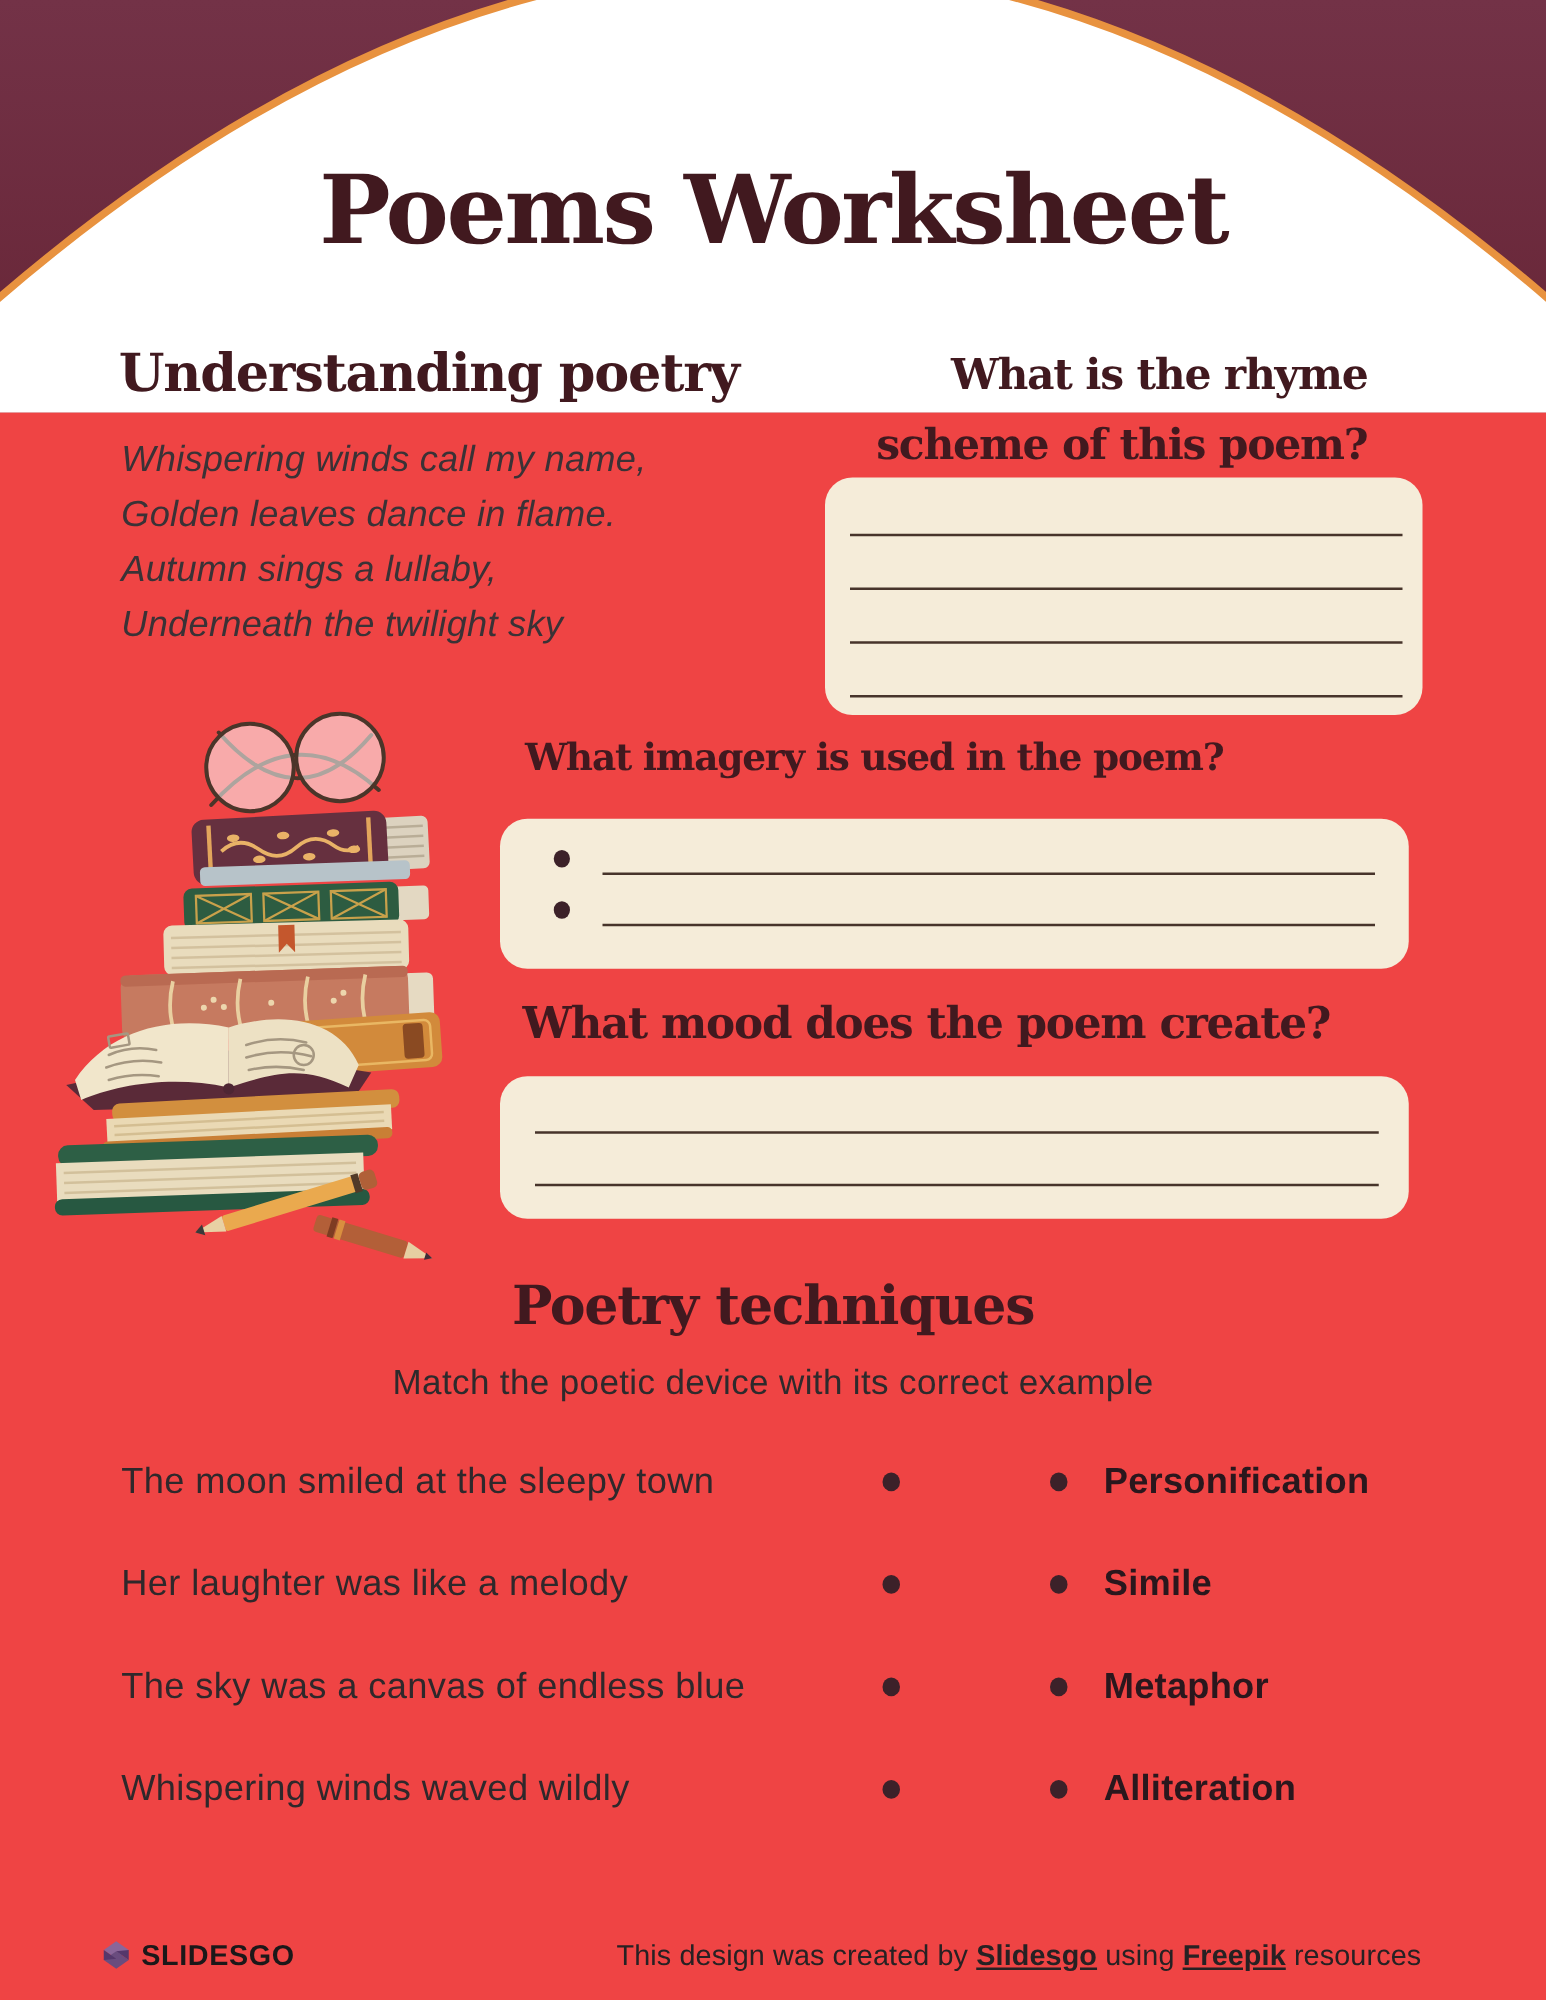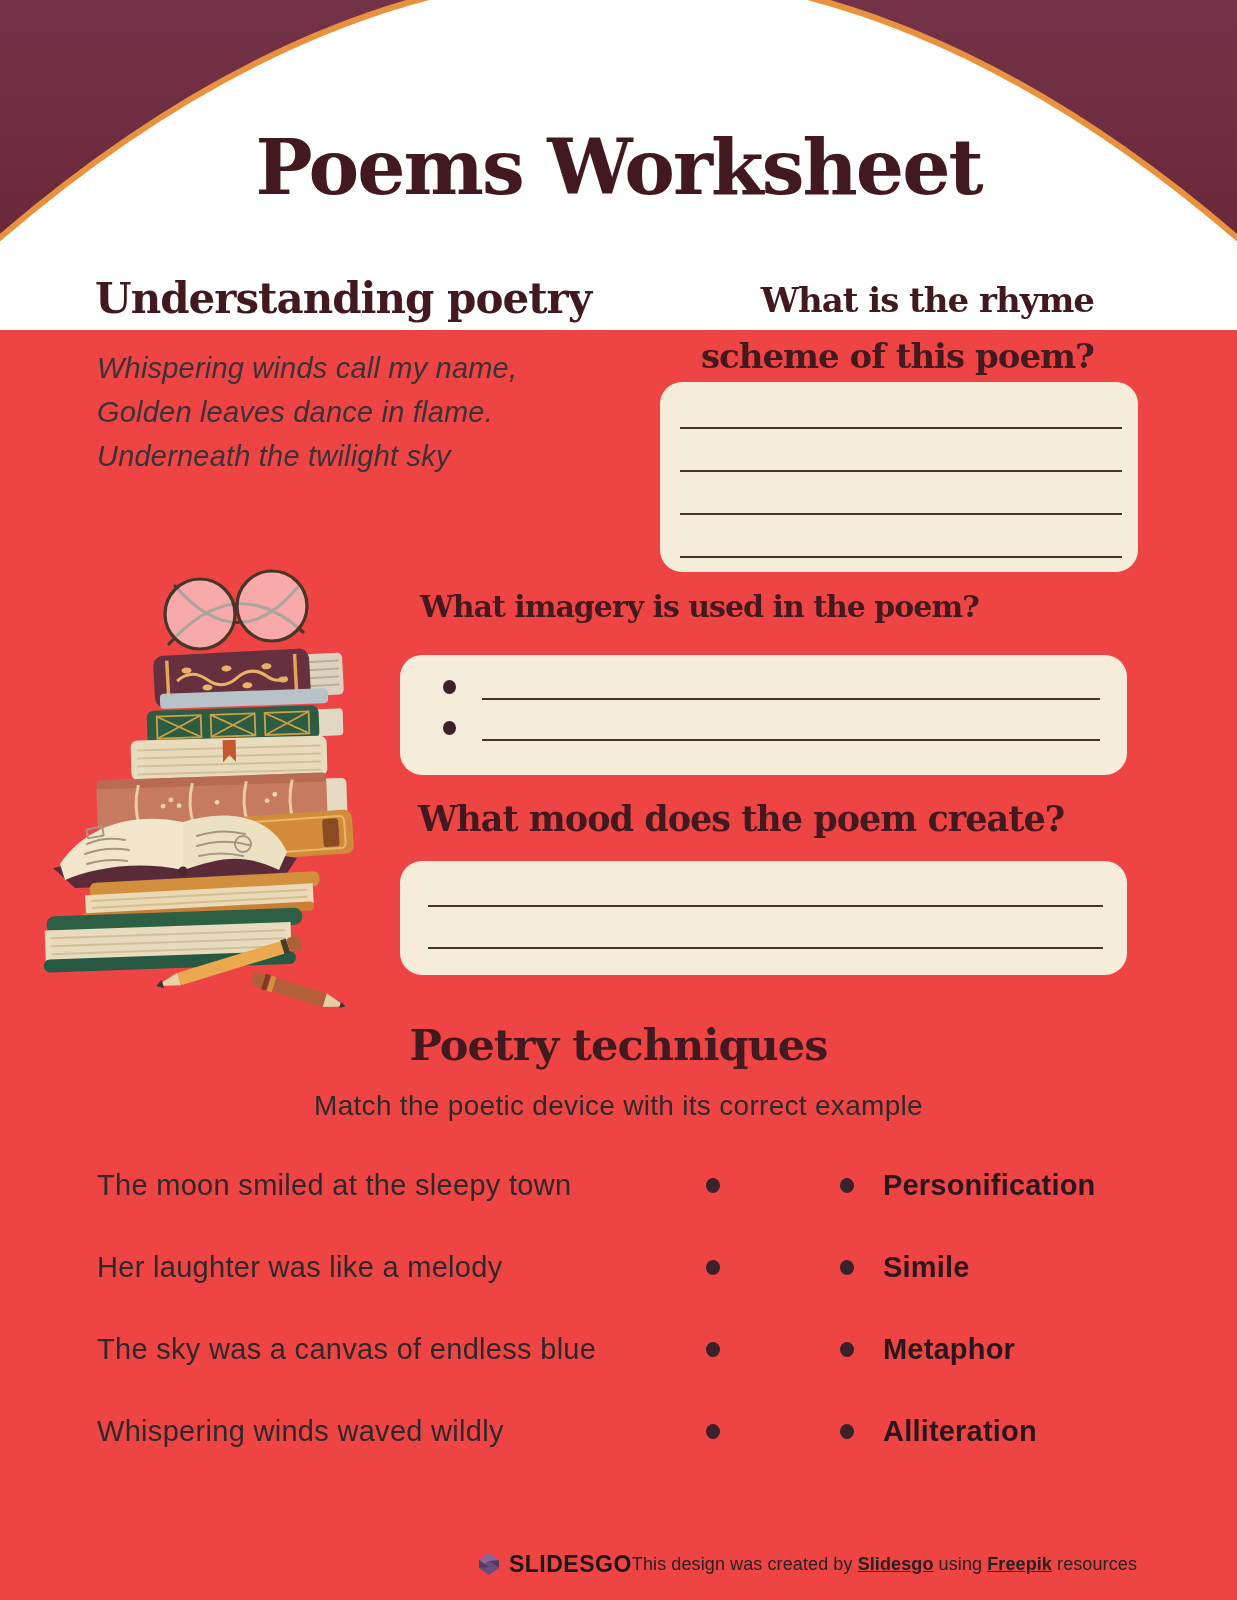--- a/index.html
+++ b/index.html
@@ -57,27 +57,27 @@
   .ex{font-size:29px;color:#2F282B;letter-spacing:0.3px;}
   .dot{width:14px;height:15px;border-radius:50%;background:#3C2129;justify-self:center;}
   .dev{
     font-size:29px;font-weight:bold;color:#2A171D;padding-left:10px;letter-spacing:0.2px;
   }
   
   .books{position:absolute;left:35px;top:552px;}
   
   .footer{
     position:absolute;left:80px;top:1544px;width:1057px;height:40px;
-    display:flex;justify-content:flex-end;align-items:center;
+    display:flex;justify-content:space-between;align-items:center;
   }
   .logo{display:flex;align-items:center;gap:7px;}
   .logo-text{
     font-size:23px;font-weight:bold;color:#1C1819;letter-spacing:0.5px;
   }
-  .credit{font-size:18px;color:#272123;letter-spacing:0.1px;}
+  .credit{font-size:23px;color:#272123;letter-spacing:0.1px;}
   .credit b{font-weight:bold;text-decoration:underline;}
 </style>
 </head>
 <body>
 
 <div class="page">
 
   <div class="header">
     <svg width="1237" height="330" viewBox="0 0 1237 330">
       <defs>
@@ -90,20 +90,21 @@
       <path d="M-30,264 Q618,-320 1267,264 L1267,340 L-30,340 Z" fill="#ffffff"></path>
       <path d="M-30,264 Q618,-320 1267,264" fill="none" stroke="#E8923F" stroke-width="6"></path>
     </svg>
     <h1 class="page-title">Poems Worksheet</h1>
   </div>
 
   <h2 class="h h-understanding">Understanding poetry</h2>
   <div class="poem">
     <div>Whispering winds call my name,</div>
     <div>Golden leaves dance in flame.</div>
+    <div>Autumn sings a lullaby,</div>
     <div>Underneath the twilight sky</div>
   </div>
 
   <h2 class="h h-rhyme">What is the rhyme scheme of this poem?</h2>
   <div class="box box-rhyme">
     <div class="rule"></div>
     <div class="rule"></div>
     <div class="rule"></div>
     <div class="rule"></div>
   </div>

